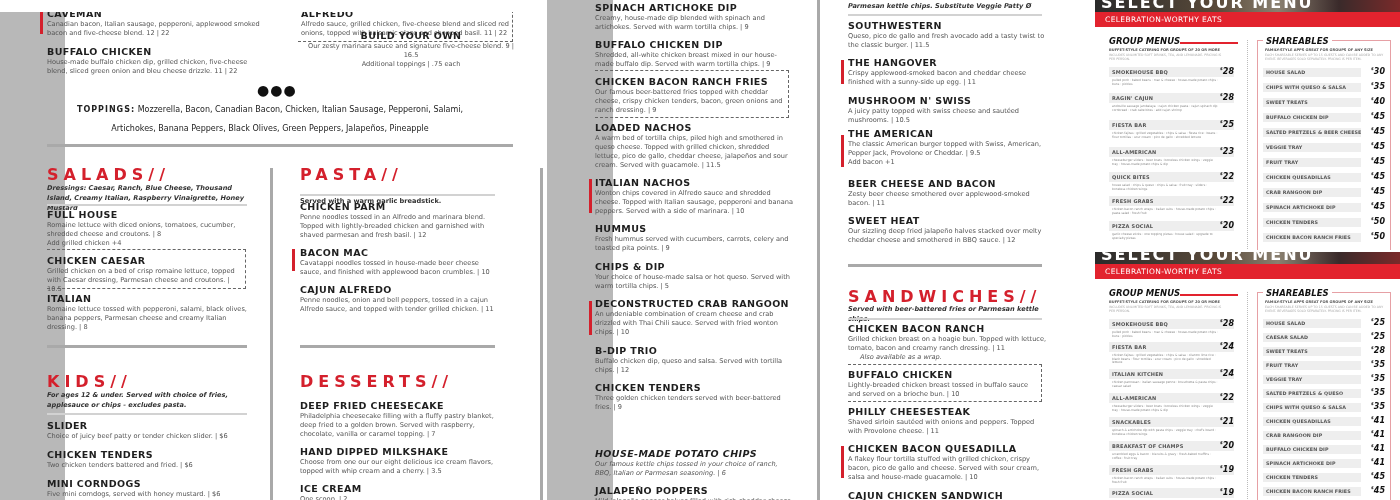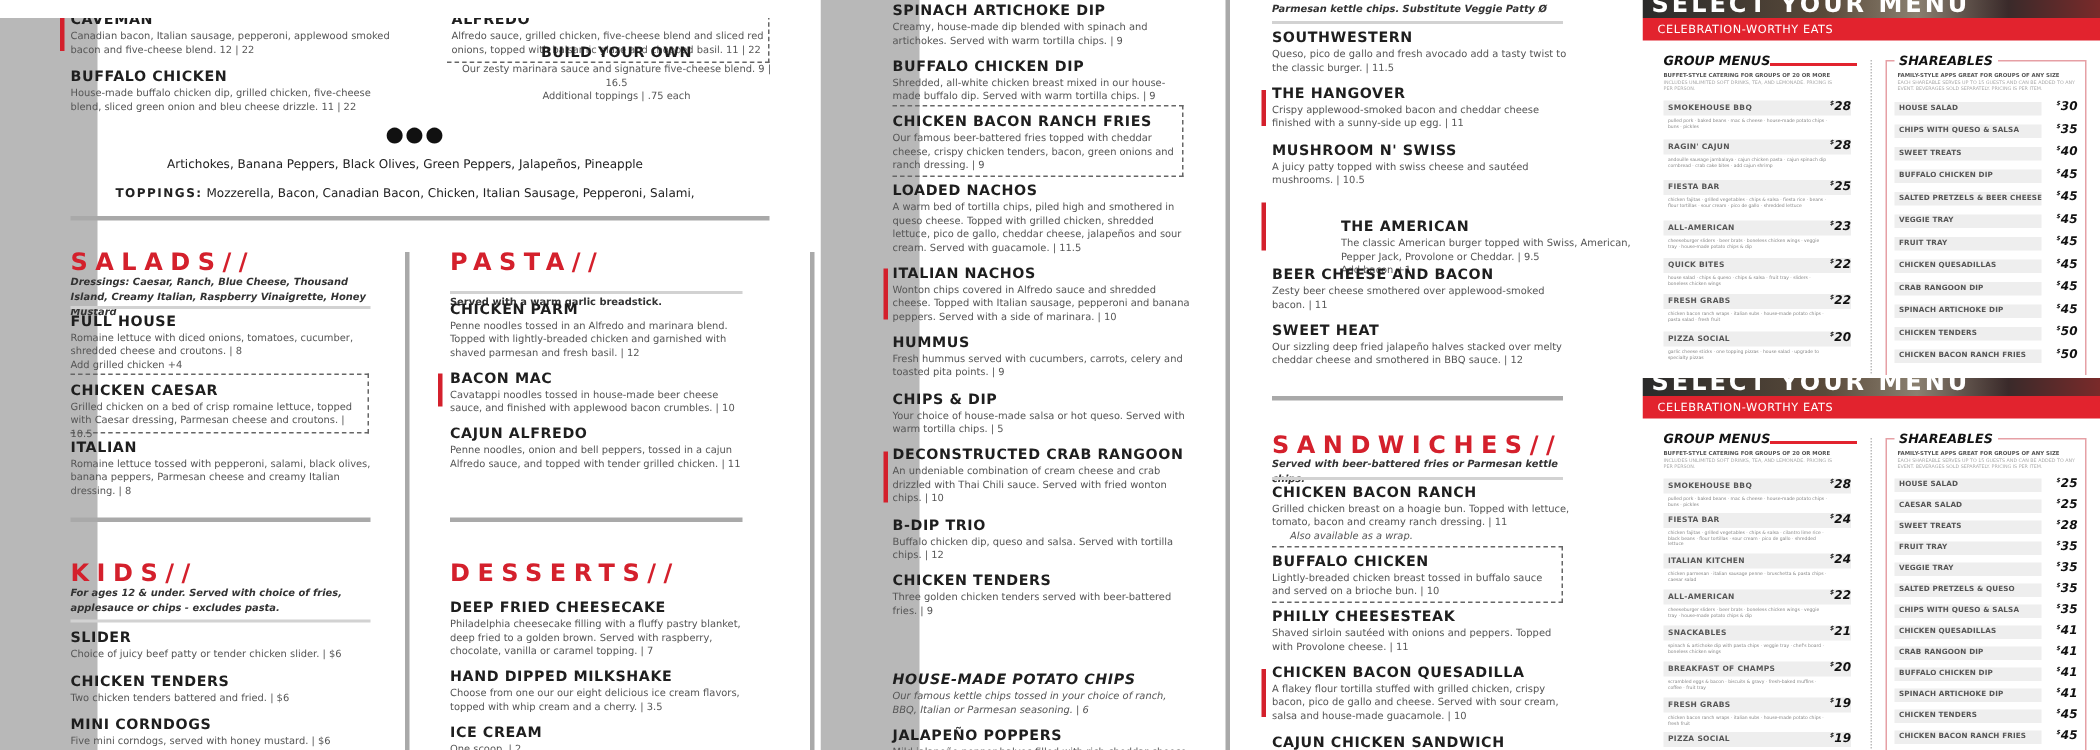--- a/index.html
+++ b/index.html
@@ -69,22 +69,22 @@
     <div class="ds">Alfredo sauce, grilled chicken, five-cheese blend and sliced red onions, topped with balsamic glaze and chopped basil. 11 | 22</div>
   </div>
   <div class="item" style="left:301px;top:18px;width:220px;text-align:center;">
     <div class="nm">BUILD YOUR OWN</div>
     <div class="ds">Our zesty marinara sauce and signature five-cheese blend. 9 | 16.5</div>
     <div class="ds">Additional toppings | .75 each</div>
   </div>
 
   <div class="dots" style="left:257px;top:70px;">●●●</div>
   <div class="tops" style="left:60px;top:88px;width:420px;">
+    <div><b>TOPPINGS:</b><span> Mozzerella, Bacon, Canadian Bacon, Chicken, Italian Sausage, Pepperoni, Salami,</span></div>
     <div>Artichokes, Banana Peppers, Black Olives, Green Peppers, Jalapeños, Pineapple</div>
-    <div><b>TOPPINGS:</b><span> Mozzerella, Bacon, Canadian Bacon, Chicken, Italian Sausage, Pepperoni, Salami,</span></div>
   </div>
 
   <div class="hrule" style="left:47px;top:132px;width:466px;"></div>
 
   <div class="sec" style="left:47px;top:153px;">SALADS//</div>
   <div class="sub" style="left:47px;top:171px;width:200px;">Dressings: Caesar, Ranch, Blue Cheese, Thousand Island, Creamy Italian, Raspberry Vinaigrette, Honey Mustard</div>
   <div class="thinrule" style="left:47px;top:192px;width:200px;"></div>
   <div class="item" style="left:47px;top:197px;width:200px;">
     <div class="nm">FULL HOUSE</div>
     <div class="ds">Romaine lettuce with diced onions, tomatoes, cucumber, shredded cheese and croutons. | 8</div>
@@ -224,21 +224,21 @@
   <div class="redbar" style="left:294px;top:60px;height:24px;"></div>
   <div class="item" style="left:301px;top:57px;width:200px;">
     <div class="nm">THE HANGOVER</div>
     <div class="ds">Crispy applewood-smoked bacon and cheddar cheese finished with a sunny-side up egg. | 11</div>
   </div>
   <div class="item" style="left:301px;top:95px;width:200px;">
     <div class="nm">MUSHROOM N' SWISS</div>
     <div class="ds">A juicy patty topped with swiss cheese and sautéed mushrooms. | 10.5</div>
   </div>
   <div class="redbar" style="left:294px;top:135px;height:32px;"></div>
-  <div class="item" style="left:301px;top:146px;width:200px;margin-left:46px;">
+  <div class="item" style="left:301px;top:128px;width:200px;">
     <div class="nm">THE AMERICAN</div>
     <div class="ds">The classic American burger topped with Swiss, American, Pepper Jack, Provolone or Cheddar. | 9.5</div>
     <div class="ds">Add bacon +1</div>
   </div>
   <div class="item" style="left:301px;top:178px;width:200px;">
     <div class="nm">BEER CHEESE AND BACON</div>
     <div class="ds">Zesty beer cheese smothered over applewood-smoked bacon. | 11</div>
   </div>
   <div class="item" style="left:301px;top:215px;width:200px;">
     <div class="nm">SWEET HEAT</div>

